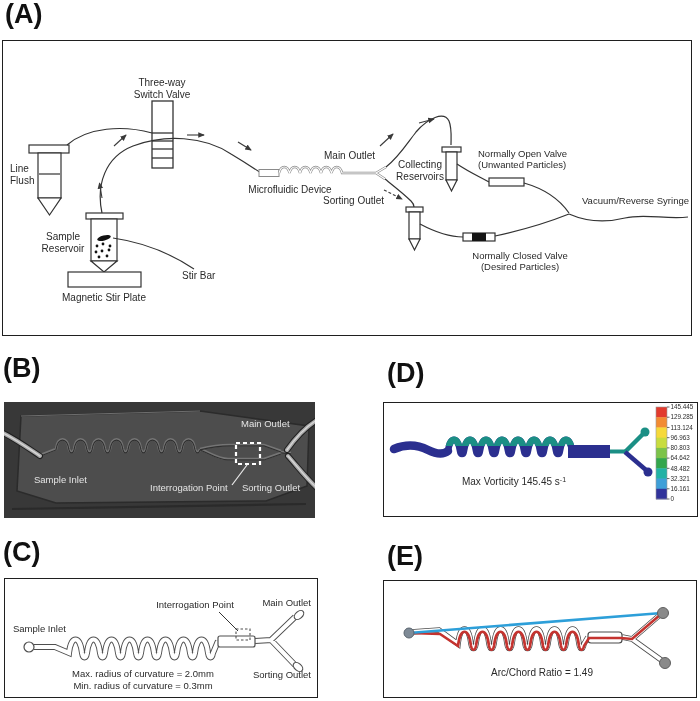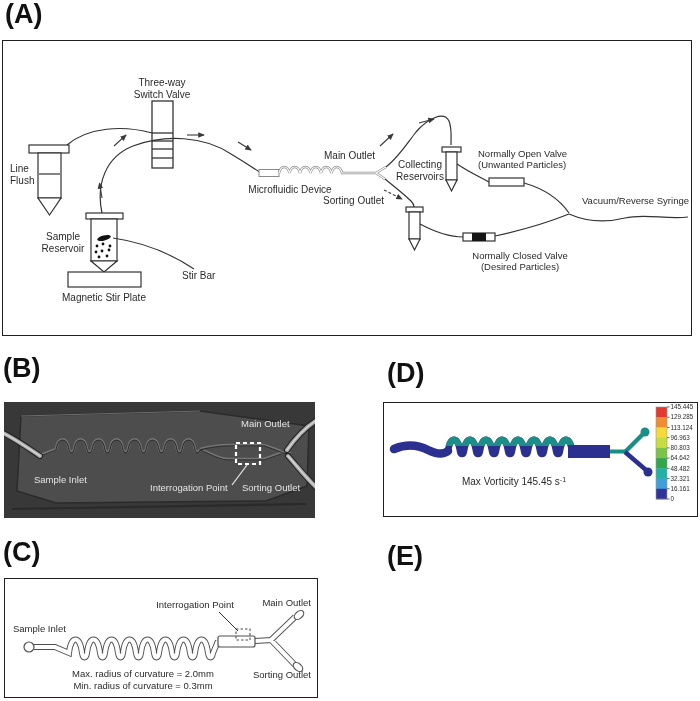--- a/index.html
+++ b/index.html
@@ -264,14 +264,42 @@
           <line x1="283" y1="75.55555555555554" x2="285.5" y2="75.55555555555554" stroke="#444" stroke-width="0.8"></line>
           <text x="286.5" y="77.75555555555555" font-size="6.3" fill="#222">32.321</text>
           <line x1="283" y1="85.77777777777777" x2="285.5" y2="85.77777777777777" stroke="#444" stroke-width="0.8"></line>
           <text x="286.5" y="87.97777777777777" font-size="6.3" fill="#222">16.161</text>
           <line x1="283" y1="96" x2="285.5" y2="96" stroke="#444" stroke-width="0.8"></line>
           <text x="286.5" y="98.2" font-size="6.3" fill="#222">0</text>
         </g>
     </svg>
   </div>
 
+  <div class="pbox" style="left:383px;top:580px;width:314px;height:118px">
+    <svg width="311" height="115" viewBox="0 0 311 115">
+      <defs>
+        <path id="echan" d="M 27,51 L 55,49 L 74,63
+          c 2,-20 11,-20 13,0 c 1,6 4,6 5,0 c 2,-20 11,-20 13,0 c 1,6 4,6 5,0
+          c 2,-20 11,-20 13,0 c 1,6 4,6 5,0 c 2,-20 11,-20 13,0 c 1,6 4,6 5,0
+          c 2,-20 11,-20 13,0 c 1,6 4,6 5,0 c 2,-20 11,-20 13,0 c 1,6 4,6 5,0
+          c 2,-20 11,-20 13,0 c 1,6 4,6 5,0
+          L 204,56 M 238,56 L 248,58 L 277,33 M 248,58 L 280,81"></path>
+      </defs>
+      <g>
+        <use href="#echan" fill="none" stroke="#4a4a4a" stroke-width="5.5"></use>
+        <use href="#echan" fill="none" stroke="#ffffff" stroke-width="4"></use>
+      </g>
+      <rect x="204" y="51" width="34" height="11" rx="3" fill="#fff" stroke="#4a4a4a" stroke-width="1.2"></rect>
+      <path id="earc" d="M 26,52 L 56,53 L 74,65
+          c 2,-19 11,-19 13,0 c 1,5 4,5 5,0 c 2,-19 11,-19 13,0 c 1,5 4,5 5,0
+          c 2,-19 11,-19 13,0 c 1,5 4,5 5,0 c 2,-19 11,-19 13,0 c 1,5 4,5 5,0
+          c 2,-19 11,-19 13,0 c 1,5 4,5 5,0 c 2,-19 11,-19 13,0 c 1,5 4,5 5,0
+          c 2,-19 11,-19 13,0 c 1,5 4,5 5,0
+          L 205,57 L 237,57 L 248,58 L 276,34" fill="none" stroke="#c4332f" stroke-width="2.6"></path>
+      <line x1="25" y1="52" x2="278" y2="32" stroke="#2d9fd9" stroke-width="2.6"></line>
+      <circle cx="25" cy="52" r="5" fill="#7e8a96" stroke="#5a646e" stroke-width="1"></circle>
+      <circle cx="279" cy="32" r="5.5" fill="#8a8a8a" stroke="#5f5f5f" stroke-width="1"></circle>
+      <circle cx="281" cy="82" r="5.5" fill="#8a8a8a" stroke="#5f5f5f" stroke-width="1"></circle>
+      <text x="158" y="95" text-anchor="middle" font-size="10" fill="#333">Arc/Chord Ratio = 1.49</text>
+    </svg>
+  </div>
 
 </div>
 
 </body></html>

